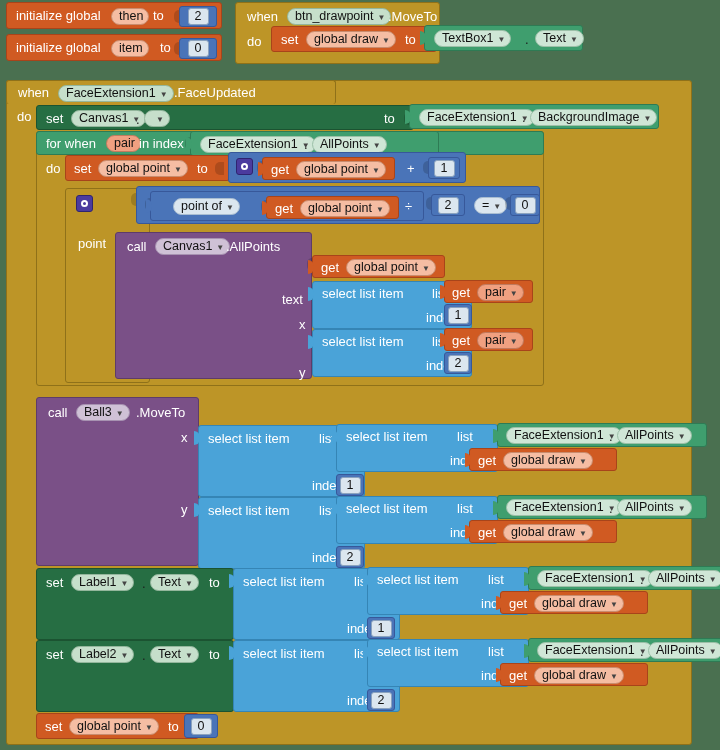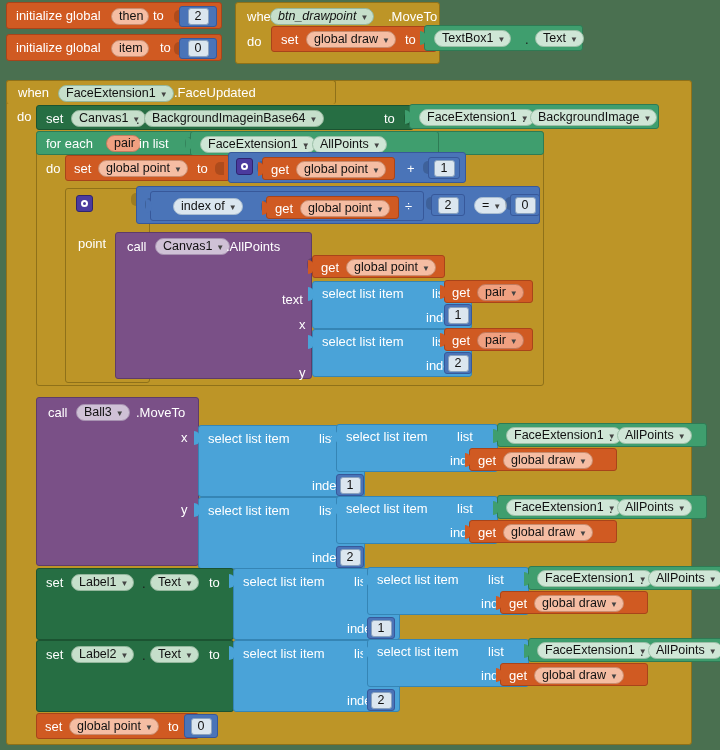--- a/index.html
+++ b/index.html
@@ -82,21 +82,21 @@
   </span>
   <span class="lbl" style="left:153px;top:6px;">to</span>
   <span class="notch" style="left:167px;top:7px;"></span>
   <div class="num" style="left:172px;top:3px;width:38px;height:21px;">
     <i>0</i>
   </div>
 </div>
 
 <div class="blk evt" style="left:235px;top:2px;width:205px;height:62px;">
   <span class="lbl" style="left:11px;top:7px;">when</span>
-  <span class="field f-lt" style="left:34px;top:5px;font-style:italic;">
+  <span class="field f-lt" style="left:51px;top:5px;">
     <span>btn_drawpoint</span>
     <span class="caret">▼</span>
   </span>
   <span class="lbl" style="left:152px;top:7px;">.MoveTo</span>
   <span class="lbl" style="left:11px;top:32px;">do</span>
 </div>
 <div class="blk setblk" style="left:271px;top:26px;width:166px;height:26px;">
   <span class="lbl" style="left:9px;top:6px;">set</span>
   <span class="field f-or" style="left:34px;top:4px;">
     <span>global draw</span>
@@ -130,46 +130,45 @@
 <span class="lbl" style="left:17px;top:110px;">do</span>
 
 <div class="blk greenblk" style="left:36px;top:105px;width:378px;height:25px;">
   <span class="lbl" style="left:9px;top:6px;">set</span>
   <span class="field f-lt" style="left:34px;top:4px;">
     <span>Canvas1</span>
     <span class="caret">▼</span>
   </span>
   <span class="lbl dark" style="left:99px;top:7px;">.</span>
   <span class="field f-lt" style="left:107px;top:4px;">
-    <span>BackgroundImageinBase64</span>
     <span class="caret">▼</span>
   </span>
   <span class="lbl" style="left:347px;top:6px;">to</span>
   <span class="notch" style="left:367px;top:6px;"></span>
 </div>
 <div class="blk greenlt" style="left:409px;top:104px;width:250px;height:25px;">
   <span class="plug p-gr" style="left:-5px;top:5px;"></span>
   <span class="field f-gr" style="left:9px;top:4px;">
     <span>FaceExtension1</span>
     <span class="caret">▼</span>
   </span>
   <span class="lbl dark" style="left:112px;top:6px;">.</span>
   <span class="field f-gr" style="left:120px;top:4px;">
     <span>BackgroundImage</span>
     <span class="caret">▼</span>
   </span>
 </div>
 
 <div class="blk greenblk" style="left:36px;top:131px;width:508px;height:255px;background:#bd9527;border:1px solid #8f7119;"></div>
 <div class="blk" style="left:36px;top:131px;width:508px;height:24px;background:#3f9e6e;border:1px solid #2e7b54;">
-  <span class="lbl" style="left:9px;top:5px;">for each</span>
+  <span class="lbl" style="left:9px;top:5px;">for when</span>
   <span class="field f-or" style="left:69px;top:3px;background:#f0a080;border-color:#c07a5e;">
     <span>pair</span>
   </span>
-  <span class="lbl" style="left:102px;top:5px;">in list</span>
+  <span class="lbl" style="left:102px;top:5px;">in index</span>
   <span class="notch" style="left:148px;top:5px;"></span>
   <div class="blk greenlt" style="left:153px;top:-1px;width:249px;height:25px;">
     <span class="plug p-gr" style="left:-5px;top:5px;"></span>
     <span class="field f-gr" style="left:9px;top:4px;">
       <span>FaceExtension1</span>
       <span class="caret">▼</span>
     </span>
     <span class="lbl dark" style="left:113px;top:6px;">.</span>
     <span class="field f-gr" style="left:121px;top:4px;">
       <span>AllPoints</span>
@@ -211,21 +210,21 @@
   <span class="lbl" style="left:37px;top:7px;padding-left:36px;">if</span>
 </div>
 <span class="lbl" style="left:78px;top:237px;">point</span>
 <span class="notch" style="left:131px;top:193px;"></span>
 
 <div class="blk mathblk" style="left:136px;top:186px;width:404px;height:38px;">
   <span class="notch" style="left:8px;top:11px;"></span>
   <div class="blk mathblk" style="left:13px;top:4px;width:274px;height:30px;">
     <span class="plug p-ma" style="left:-5px;top:7px;"></span>
     <span class="field f-bl" style="left:22px;top:6px;">
-      <span>index of</span>
+      <span>point of</span>
       <span class="caret">▼</span>
     </span>
     <span class="notch" style="left:110px;top:8px;"></span>
     <div class="blk varblk" style="left:115px;top:4px;width:133px;height:23px;">
       <span class="plug p-or" style="left:-5px;top:4px;"></span>
       <span class="lbl" style="left:8px;top:5px;">get</span>
       <span class="field f-or" style="left:33px;top:3px;">
         <span>global point</span>
         <span class="caret">▼</span>
       </span>

